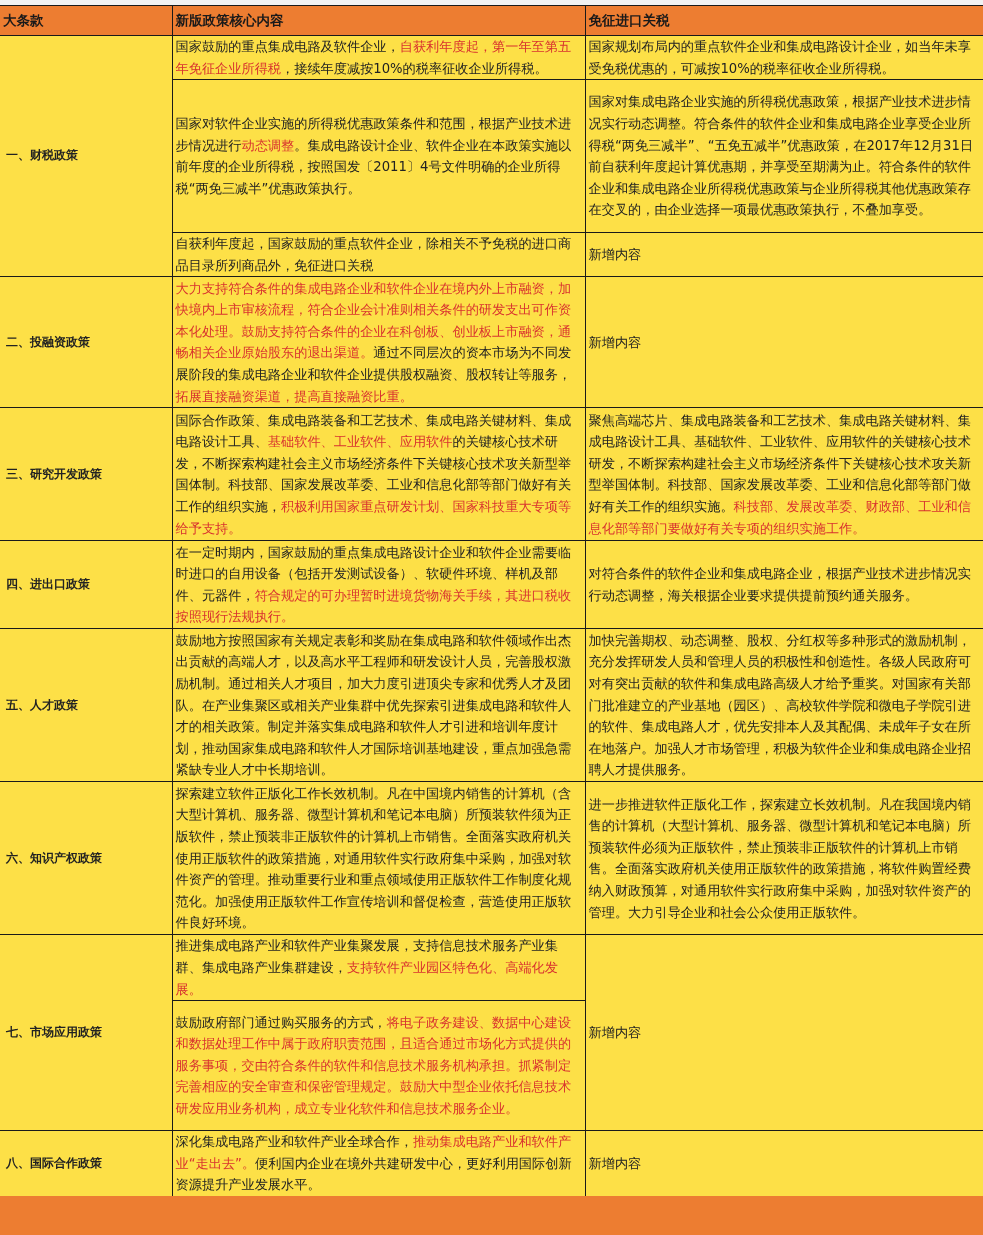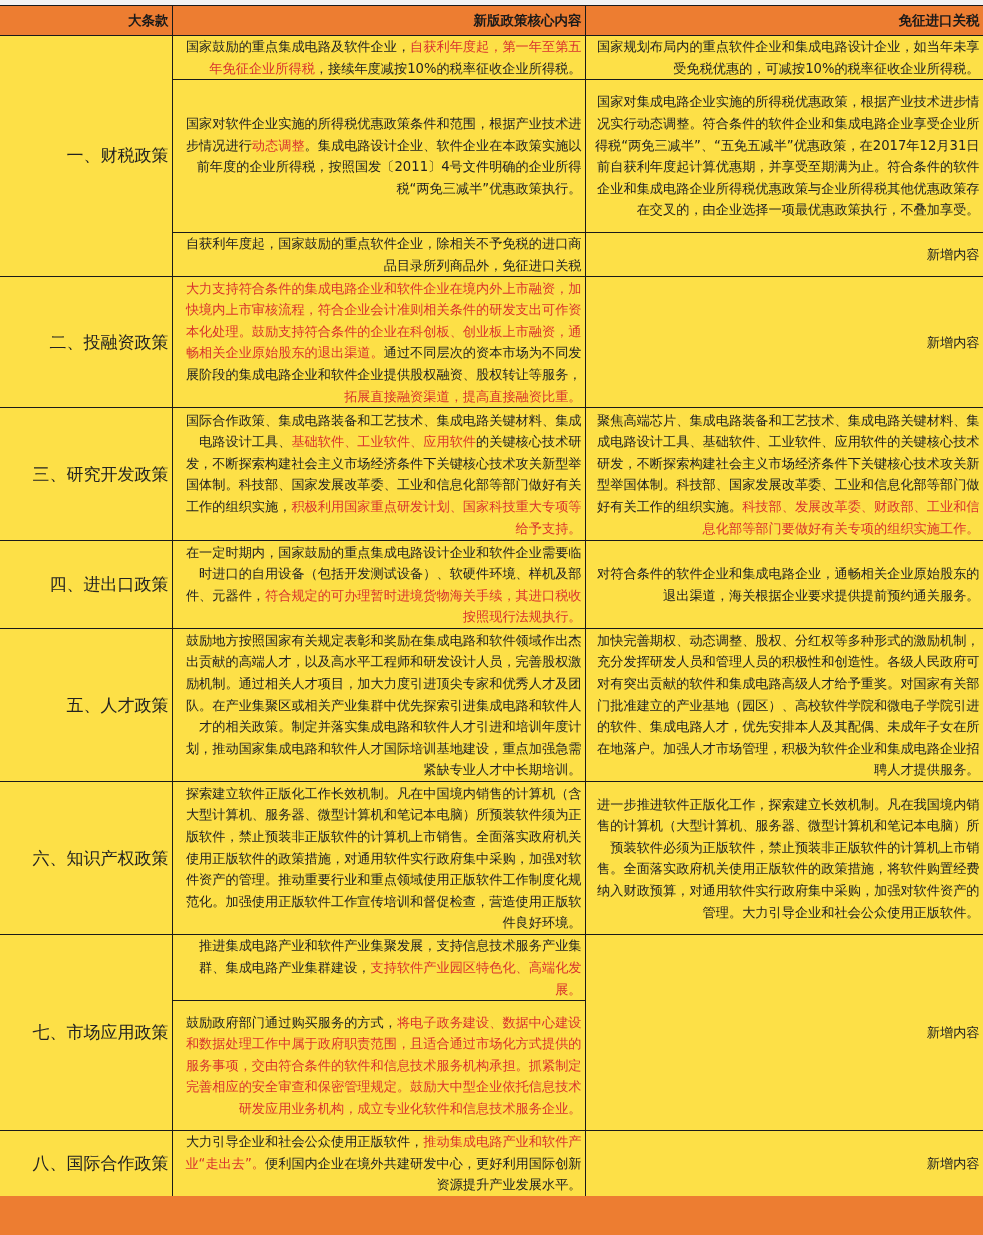--- a/index.html
+++ b/index.html
@@ -16,35 +16,35 @@
     width:983px;
     border-collapse:collapse;
     table-layout:fixed;
     font-size:13.2px;
     line-height:21.6px;
   }
   table.policy td, table.policy th {
     border:1px solid #1a1a1a;
     padding:0 3px 0 3px;
     vertical-align:middle;
-    text-align:right;
+    text-align:left;
     word-break:break-all;
   }
   table.policy th {
     background:#ed7d31;
     color:#1a1a1a;
     font-weight:bold;
     height:29px;
     font-size:13.5px;
   }
   table.policy td { background:#fde047; }
   td.cat {
-    font-weight:normal;
+    font-weight:bold;
     padding-left:6px !important;
-    font-size:17px;
+    font-size:12px;
     border-left:none !important;
     margin-top:24px;
   }
   th.cat { border-left:none !important; }
   .red { color:#d8322f; }
   .footer-bar {
     position:absolute; left:0; top:1196px;
     width:983px; height:39px; background:#ed7d31;
   }
 </style>
@@ -90,21 +90,21 @@
 
     <tr>
       <td class="cat">三、研究开发政策</td>
       <td style="height:132px"><span>国际合作政策、集成电路装备和工艺技术、集成电路关键材料、集成电路设计工具、</span><span class="red">基础软件、工业软件、应用软件</span><span>的关键核心技术研发，不断探索构建社会主义市场经济条件下关键核心技术攻关新型举国体制。科技部、国家发展改革委、工业和信息化部等部门做好有关工作的组织实施，</span><span class="red">积极利用国家重点研发计划、国家科技重大专项等给予支持。</span></td>
       <td><span>聚焦高端芯片、集成电路装备和工艺技术、集成电路关键材料、集成电路设计工具、基础软件、工业软件、应用软件的关键核心技术研发，不断探索构建社会主义市场经济条件下关键核心技术攻关新型举国体制。科技部、国家发展改革委、工业和信息化部等部门做好有关工作的组织实施。</span><span class="red">科技部、发展改革委、财政部、工业和信息化部等部门要做好有关专项的组织实施工作。</span></td>
     </tr>
 
     <tr>
       <td class="cat">四、进出口政策</td>
       <td style="height:87px"><span>在一定时期内，国家鼓励的重点集成电路设计企业和软件企业需要临时进口的自用设备（包括开发测试设备）、软硬件环境、样机及部件、元器件，</span><span class="red">符合规定的可办理暂时进境货物海关手续，其进口税收按照现行法规执行。</span></td>
-      <td><span>对符合条件的软件企业和集成电路企业，通畅相关企业原始股东的退出渠道，海关根据企业要求提供提前预约通关服务。</span></td>
+      <td><span>对符合条件的软件企业和集成电路企业，根据产业技术进步情况实行动态调整，海关根据企业要求提供提前预约通关服务。</span></td>
     </tr>
 
     <tr>
       <td class="cat">五、人才政策</td>
       <td style="height:152px"><span>鼓励地方按照国家有关规定表彰和奖励在集成电路和软件领域作出杰出贡献的高端人才，以及高水平工程师和研发设计人员，完善股权激励机制。通过相关人才项目，加大力度引进顶尖专家和优秀人才及团队。在产业集聚区或相关产业集群中优先探索引进集成电路和软件人才的相关政策。制定并落实集成电路和软件人才引进和培训年度计划，推动国家集成电路和软件人才国际培训基地建设，重点加强急需紧缺专业人才中长期培训。</span></td>
       <td><span>加快完善期权、动态调整、股权、分红权等多种形式的激励机制，充分发挥研发人员和管理人员的积极性和创造性。各级人民政府可对有突出贡献的软件和集成电路高级人才给予重奖。对国家有关部门批准建立的产业基地（园区）、高校软件学院和微电子学院引进的软件、集成电路人才，优先安排本人及其配偶、未成年子女在所在地落户。加强人才市场管理，积极为软件企业和集成电路企业招聘人才提供服务。</span></td>
     </tr>
 
     <tr>
       <td class="cat">六、知识产权政策</td>
@@ -116,19 +116,19 @@
       <td class="cat" rowspan="2">七、市场应用政策</td>
       <td style="height:64px"><span>推进集成电路产业和软件产业集聚发展，支持信息技术服务产业集群、集成电路产业集群建设，</span><span class="red">支持软件产业园区特色化、高端化发展。</span></td>
       <td rowspan="2"><span>新增内容</span></td>
     </tr>
     <tr>
       <td style="height:129px"><span>鼓励政府部门通过购买服务的方式，</span><span class="red">将电子政务建设、数据中心建设和数据处理工作中属于政府职责范围，且适合通过市场化方式提供的服务事项，交由符合条件的软件和信息技术服务机构承担。抓紧制定完善相应的安全审查和保密管理规定。鼓励大中型企业依托信息技术研发应用业务机构，成立专业化软件和信息技术服务企业。</span></td>
     </tr>
 
     <tr>
       <td class="cat">八、国际合作政策</td>
-      <td style="height:64px"><span>大力引导企业和社会公众使用正版软件，</span><span class="red">推动集成电路产业和软件产业“走出去”。</span><span>便利国内企业在境外共建研发中心，更好利用国际创新资源提升产业发展水平。</span></td>
+      <td style="height:64px"><span>深化集成电路产业和软件产业全球合作，</span><span class="red">推动集成电路产业和软件产业“走出去”。</span><span>便利国内企业在境外共建研发中心，更好利用国际创新资源提升产业发展水平。</span></td>
       <td><span>新增内容</span></td>
     </tr>
   </tbody>
 </table>
 
 <div class="footer-bar"></div>
 
 </body></html>

